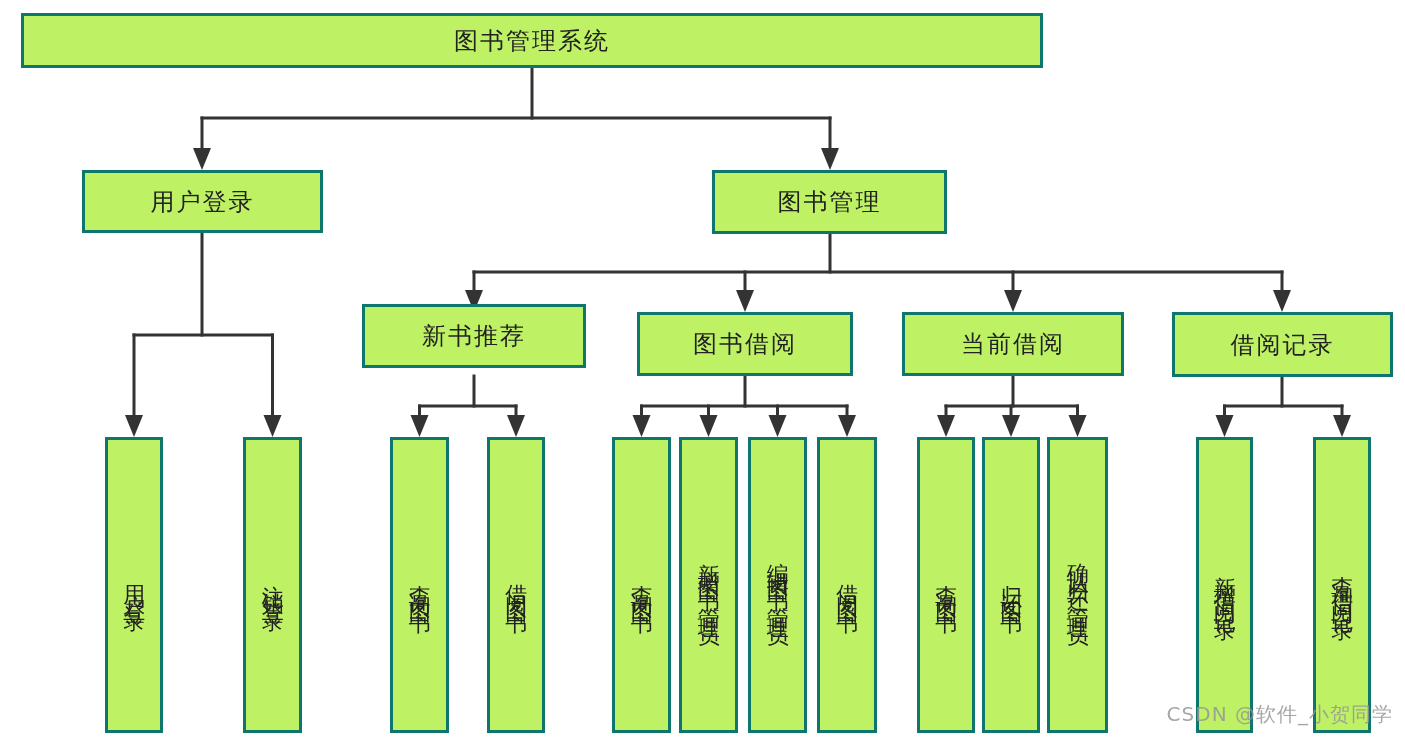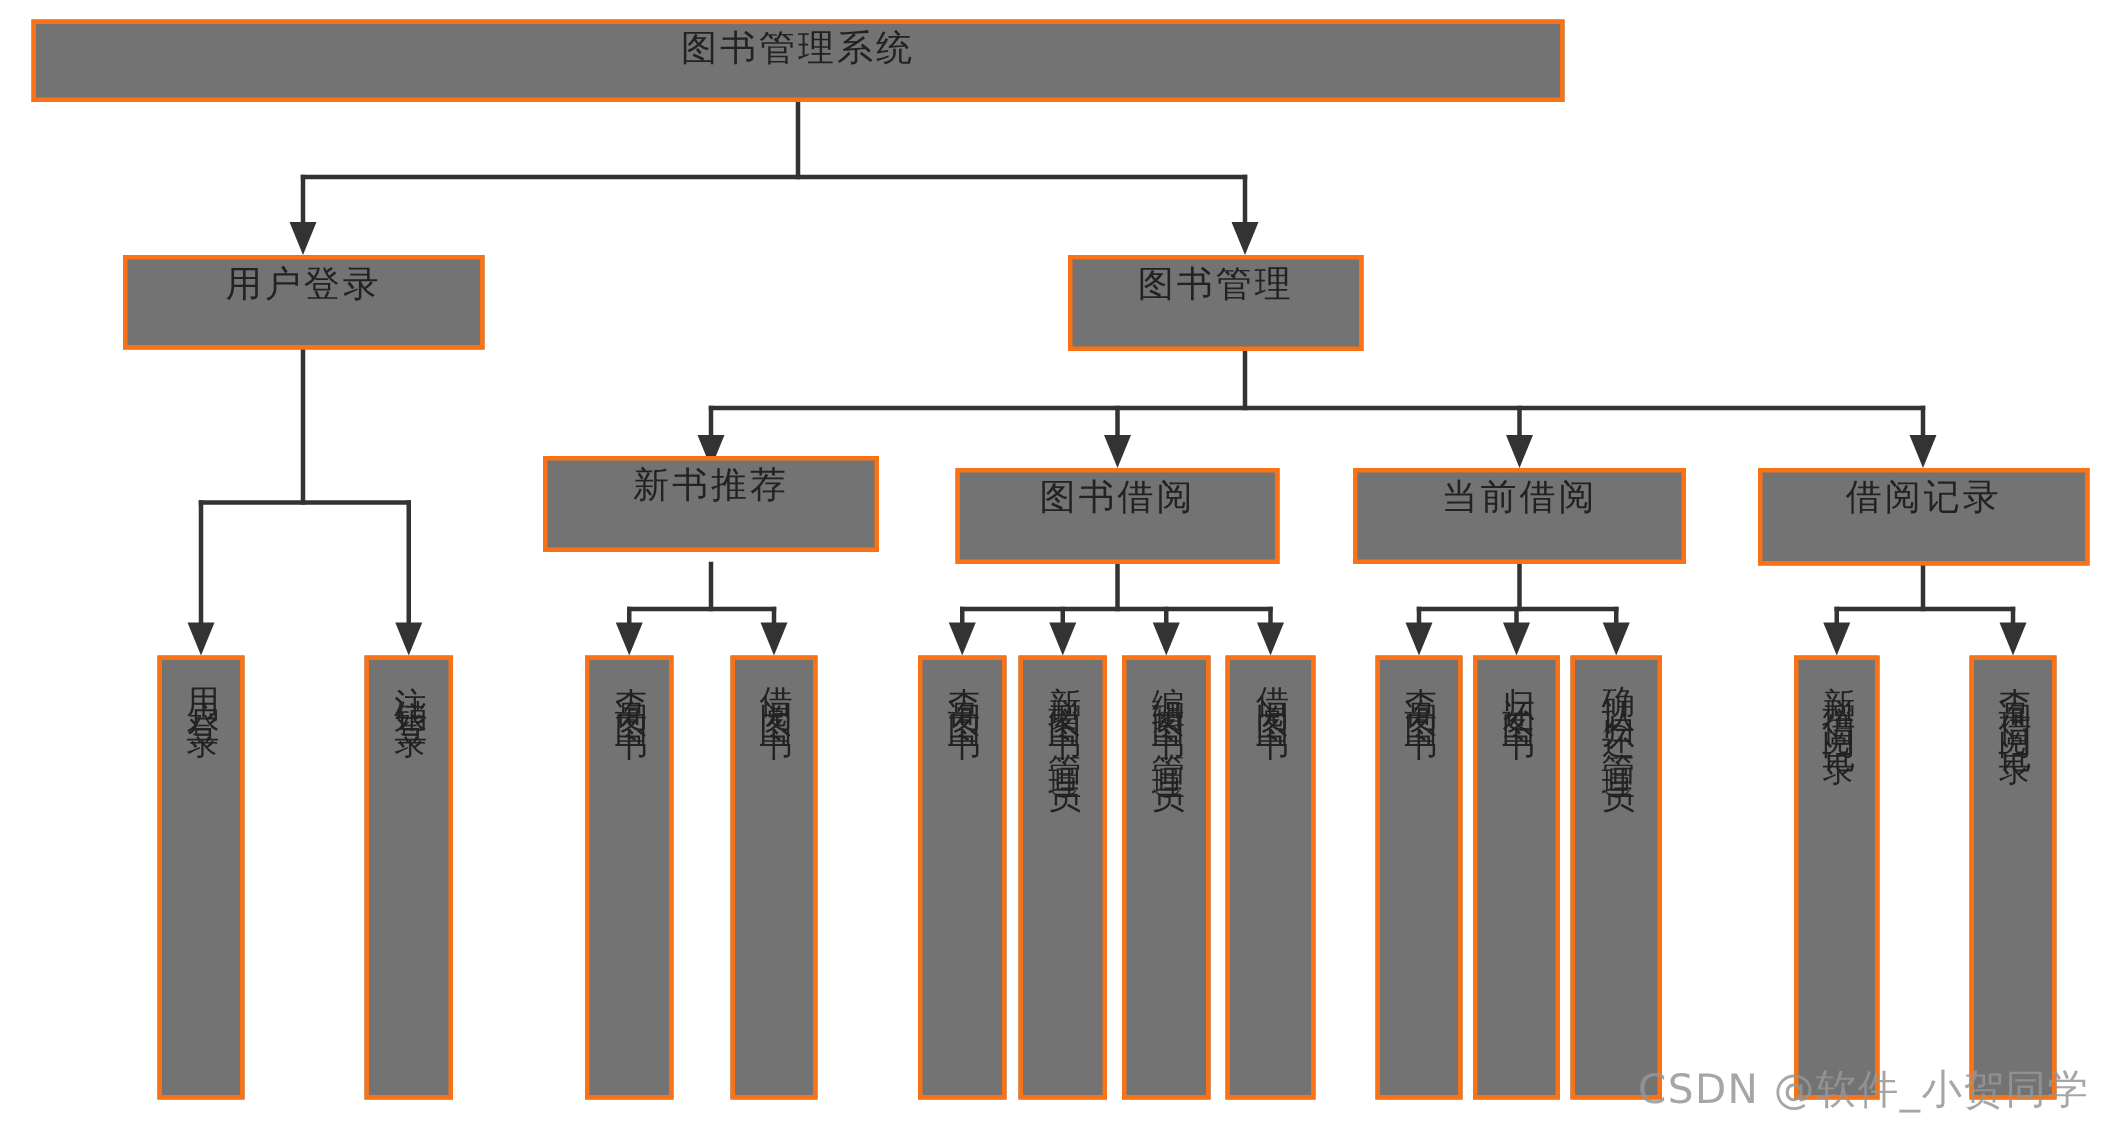--- a/index.html
+++ b/index.html
@@ -14,41 +14,41 @@
   }
   .connectors {
     position: absolute;
     left: 0; top: 0;
     width: 1405px; height: 747px;
   }
   .connectors line { stroke: #333333; stroke-width: 3; stroke-linecap: square; }
   .connectors polygon { fill: #333333; }
   .node {
     position: absolute;
-    background: #737373;
-    border: 3px solid #f97316;
+    background: #bef264;
+    border: 3px solid #0f766e;
     display: flex;
-    align-items: flex-start;
+    align-items: center;
     justify-content: center;
     color: #222222;
   }
   .h-node { font-size: 24px; letter-spacing: 2px; }
   .v-node .v-label {
     writing-mode: vertical-rl;
     text-orientation: mixed;
     font-size: 22px;
     letter-spacing: 9px;
     line-height: 1.3;
     white-space: nowrap;
   }
   .watermark {
     position: absolute;
     right: 12px;
-    bottom: 3px;
-    font-size: 27px;
+    bottom: 19px;
+    font-size: 20px;
     color: rgba(150,150,150,0.85);
     letter-spacing: 1px;
     z-index: 5;
   }
 </style>
 </head>
 <body>
 
 <div class="canvas">
 
@@ -114,21 +114,21 @@
     <polygon points="1333,415 1351,415 1342,437"></polygon>
   </svg>
 
   <div class="node h-node" style="left:21px; top:13px; width:1022px; height:55px;">
     <span>图书管理系统</span>
   </div>
 
   <div class="node h-node" style="left:82px; top:170px; width:241px; height:63px;">
     <span>用户登录</span>
   </div>
-  <div class="node h-node" style="left:712px; top:170px; width:197px; height:64px;">
+  <div class="node h-node" style="left:712px; top:170px; width:235px; height:64px;">
     <span>图书管理</span>
   </div>
 
   <div class="node h-node" style="left:362px; top:304px; width:224px; height:64px;">
     <span>新书推荐</span>
   </div>
   <div class="node h-node" style="left:902px; top:312px; width:222px; height:64px;">
     <span>当前借阅</span>
   </div>
   <div class="node h-node" style="left:637px; top:312px; width:216px; height:64px;">

